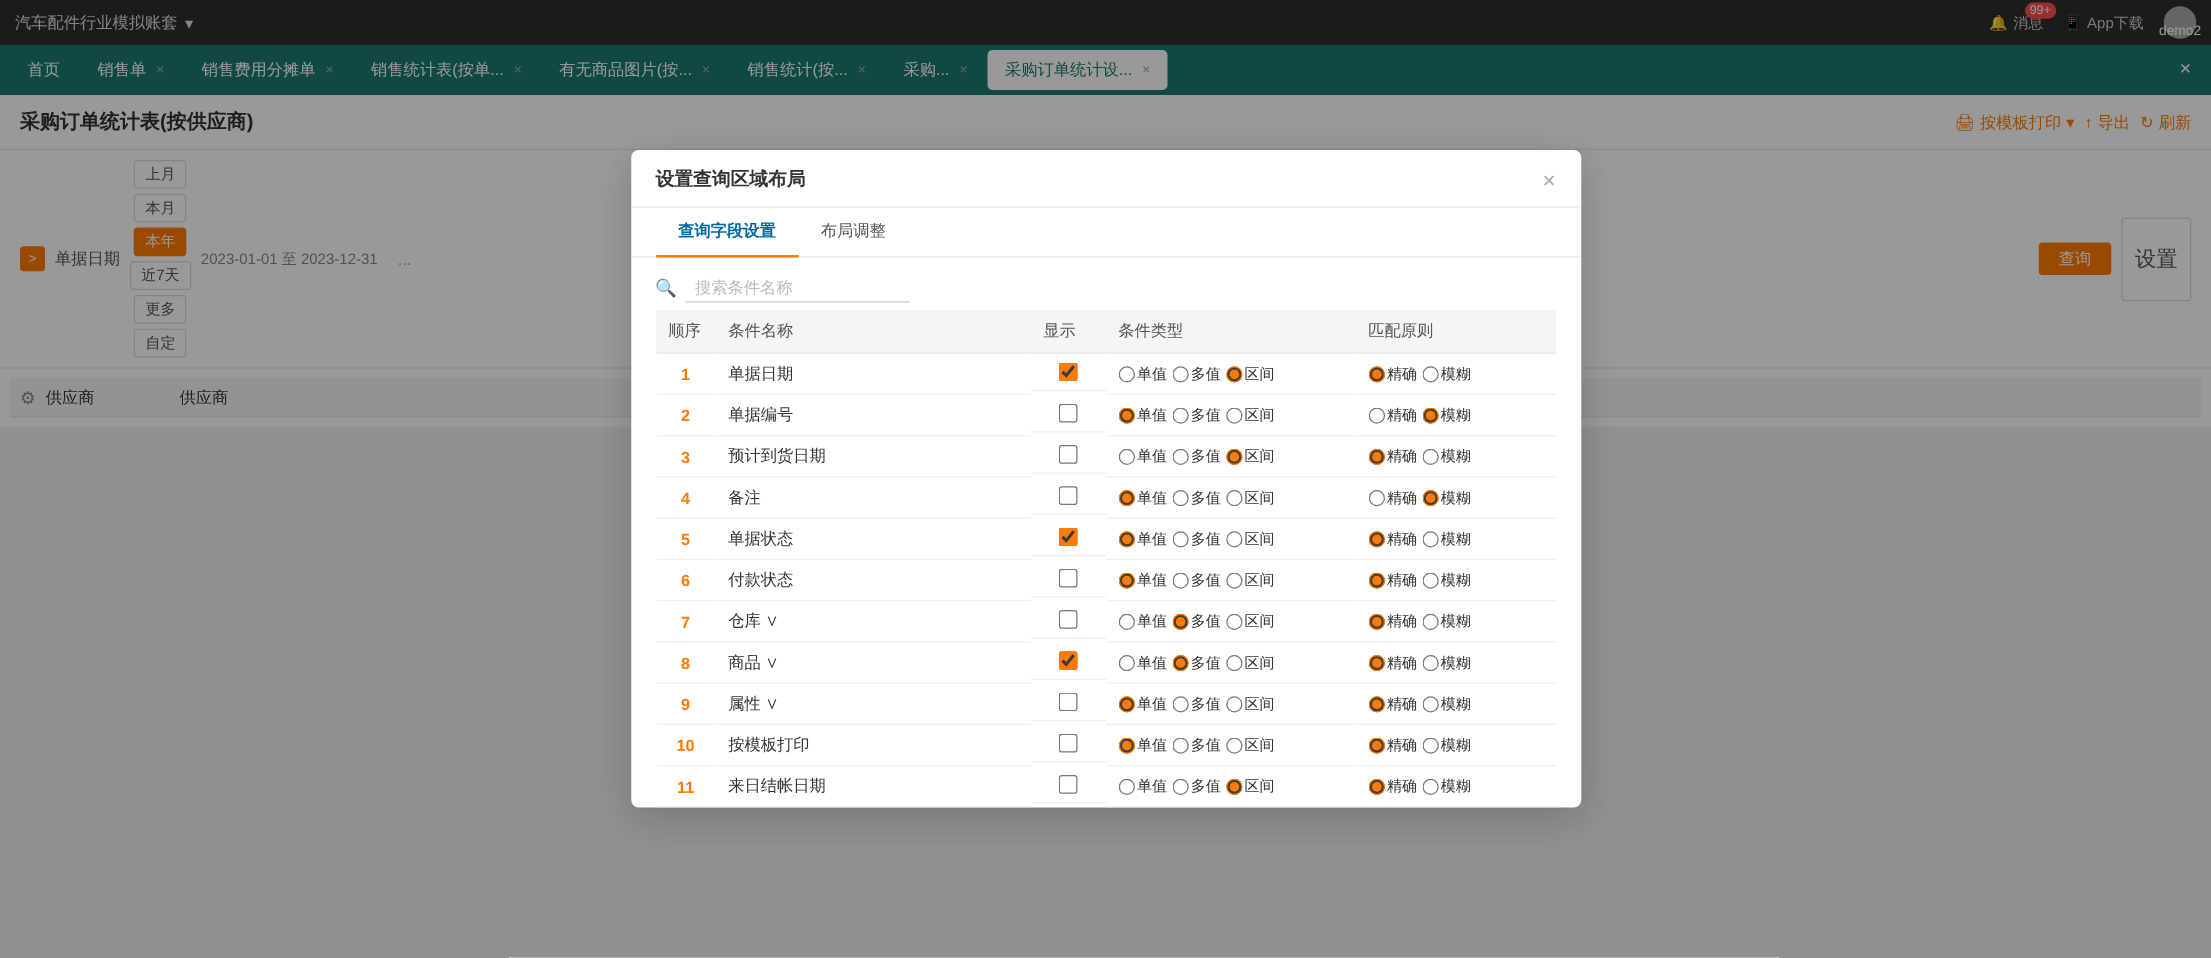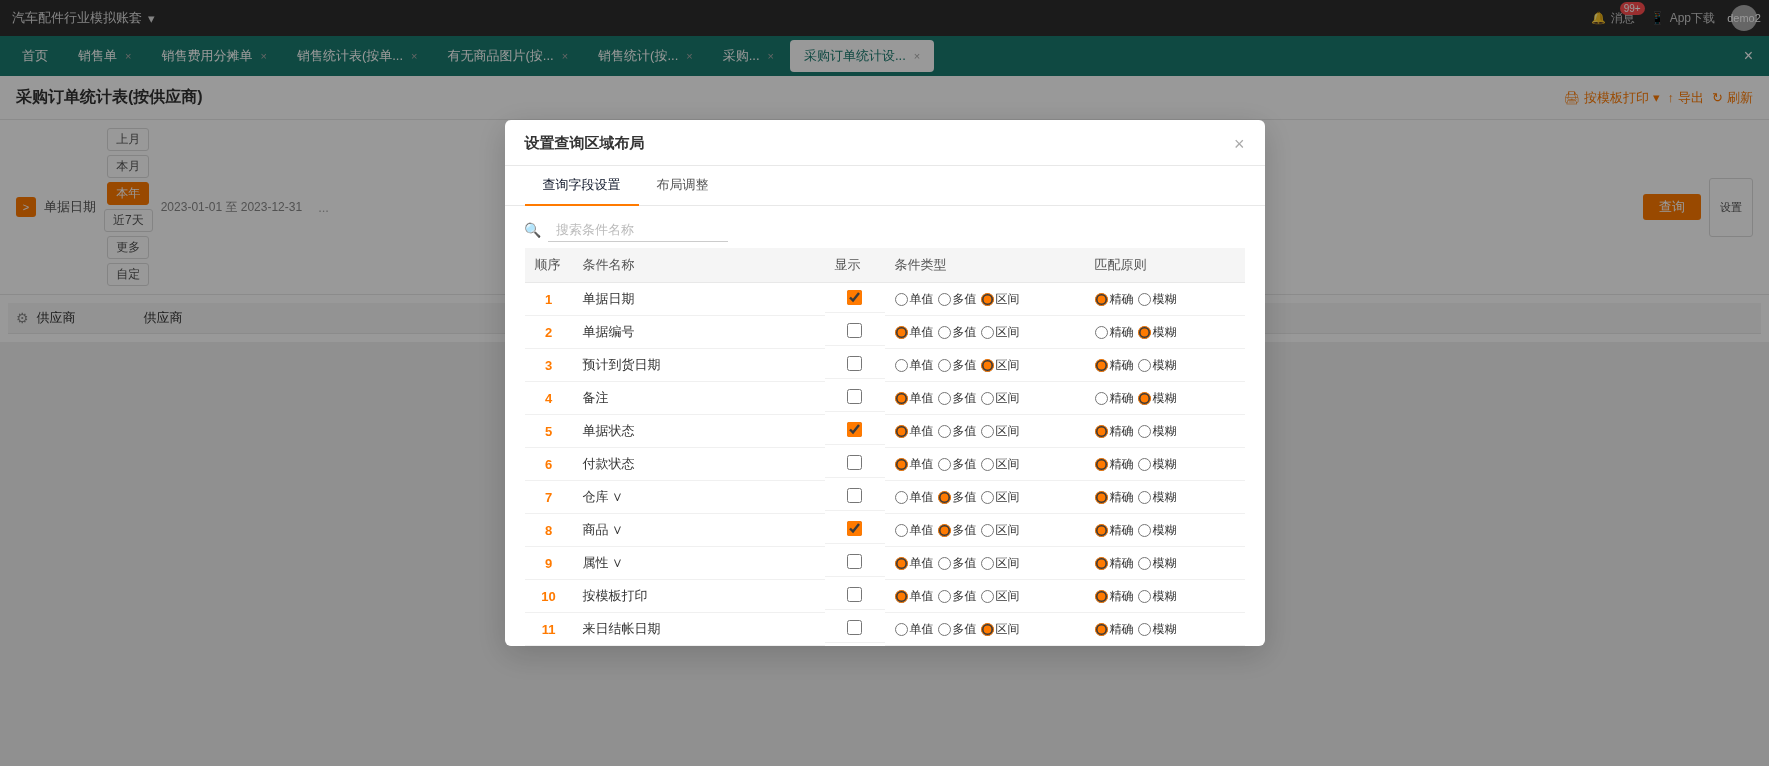--- a/index.html
+++ b/index.html
@@ -12,21 +12,21 @@
       display: flex;
       align-items: center;
       justify-content: space-between;
       padding: 0 12px;
       color: #ccc;
     }
     .top-bar-left { font-size: 13px; color: #ddd; display: flex; align-items: center; gap: 6px; }
     .top-bar-right { display: flex; align-items: center; gap: 16px; font-size: 12px; }
     .top-bar-right .notif { position: relative; display: flex; align-items: center; gap: 4px; }
     .badge { background: #ff4d4f; color: #fff; font-size: 10px; border-radius: 8px; padding: 1px 4px; position: absolute; top: -8px; right: -10px; }
-    .avatar { width: 26px; height: 26px; border-radius: 50%; background: #aaa; display: flex; align-items: center; justify-content: center; color: #fff; font-size: 11px; }
+    .avatar { width: 26px; height: 26px; border-radius: 50%; background: #aaa; display: flex; align-items: flex-end; justify-content: center; color: #fff; font-size: 11px; }
 
     
     .nav-bar {
       height: 40px;
       background: #1a7a6e;
       display: flex;
       align-items: center;
       padding: 0 8px;
       gap: 2px;
     }
@@ -72,21 +72,21 @@
       border-bottom: 1px solid #e8e8e8;
       flex-wrap: wrap;
     }
     .filter-toggle { background: #ff7a00; color: #fff; border: none; border-radius: 3px; width: 20px; height: 20px; cursor: pointer; font-size: 11px; }
     .filter-label { font-size: 13px; color: #555; }
     .filter-quick { display: flex; gap: 4px; align-items: center; flex-direction: column; }
     .quick-btn { padding: 2px 8px; border-radius: 3px; border: 1px solid #ddd; background: #fff; font-size: 12px; cursor: pointer; color: #555; }
     .quick-btn.active { background: #ff7a00; color: #fff; border-color: #ff7a00; }
     .date-range { font-size: 12px; color: #888; }
     .btn-query { background: #ff7a00; color: #fff; border: none; border-radius: 3px; padding: 4px 16px; font-size: 13px; cursor: pointer; margin-left: auto; }
-    .btn-settings { background: #fff; color: #555; border: 1px solid #ddd; border-radius: 3px; padding: 21px 10px; font-size: 11px; cursor: pointer; }
+    .btn-settings { background: #fff; color: #555; border: 1px solid #ddd; border-radius: 3px; padding: 21px 10px; font-size: 17px; cursor: pointer; }
 
     
     .table-area {
       background: #fff;
       padding: 8px;
     }
     .table-header-row {
       display: flex;
       align-items: center;
       gap: 8px;
@@ -133,21 +133,21 @@
       border-bottom: 1px solid #e8e8e8;
     }
     .modal-tab {
       padding: 10px 18px;
       font-size: 13px;
       color: #555;
       cursor: pointer;
       border-bottom: 2px solid transparent;
       margin-bottom: -1px;
     }
-    .modal-tab.active { color: #0f172a; border-bottom: 2px solid #ff7a00; font-weight: normal; }
+    .modal-tab.active { color: #0369a1; border-bottom: 2px solid #ff7a00; font-weight: bold; }
 
     
     .modal-search {
       padding: 12px 20px 6px 20px;
       display: flex;
       align-items: center;
       gap: 6px;
     }
     .modal-search input {
       border: none;

